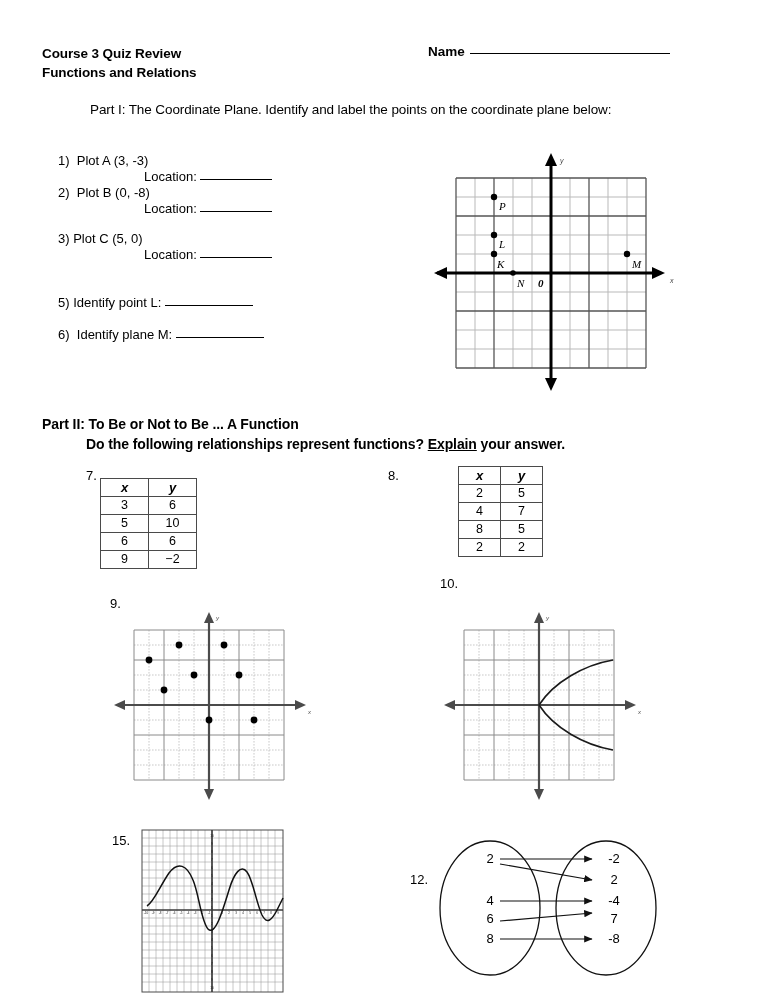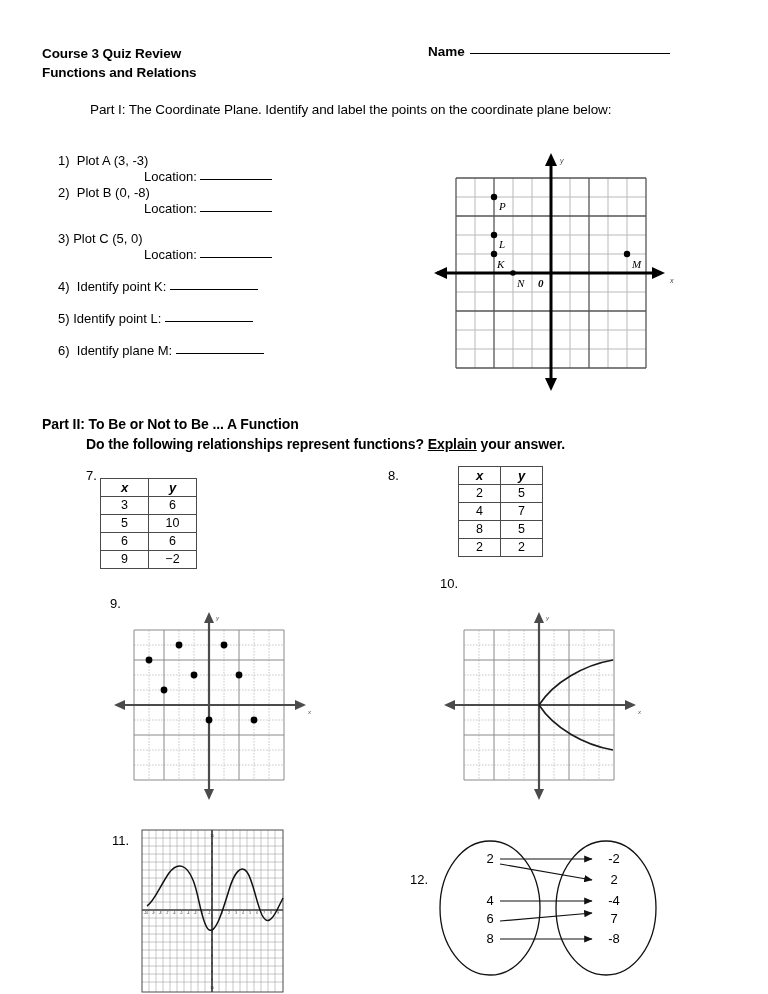--- a/index.html
+++ b/index.html
@@ -166,25 +166,20 @@
       <span>3)</span>
       <span>Plot C (5, 0)</span>
     </div>
     <div class="q-line q-indent">
       <span>Location:</span>
       <span class="blank b-sm"></span>
     </div>
 
     <div class="gap-16"></div>
 
-    <div class="q-line">
-      <span>4)</span>
-      &nbsp;<span>Identify point K:</span>
-      <span class="blank b-md"></span>
-    </div>
 
     <div class="gap-16"></div>
 
     <div class="q-line">
       <span>5)</span>
       <span>Identify point L:</span>
       <span class="blank b-md"></span>
     </div>
 
     <div class="gap-16"></div>
@@ -408,21 +403,21 @@
         <polygon points="105,4 100,15 110,15"></polygon>
         <polygon points="105,192 100,181 110,181"></polygon>
       </g>
       <text x="204" y="106" font-size="6" font-style="italic" fill="#555">x</text>
       <text x="112" y="12" font-size="6" font-style="italic" fill="#555">y</text>
 
       <path d="M 179,52 C 150,57 120,74 105,97 C 120,120 150,137 179,142" fill="none" stroke="#1a1a1a" stroke-width="1.6"></path>
     </svg>
   </div>
 
-  <div class="qnum" style="left:112px; top:833px;">11.</div>
+  <div class="qnum" style="left:112px; top:833px;">15.</div>
   <div class="graph" style="left:140px; top:828px;">
     <svg width="145" height="166" viewBox="0 0 145 166">
       <rect x="2" y="2" width="141" height="162" fill="#ffffff" stroke="none"></rect>
       <g stroke="#9b9b9b" stroke-width="0.55">
         <line x1="2" y1="10" x2="143" y2="10"></line>
           <line x1="2" y1="18" x2="143" y2="18"></line>
         <line x1="2" y1="26" x2="143" y2="26"></line>
           <line x1="2" y1="34" x2="143" y2="34"></line>
         <line x1="2" y1="42" x2="143" y2="42"></line>
           <line x1="2" y1="50" x2="143" y2="50"></line>

